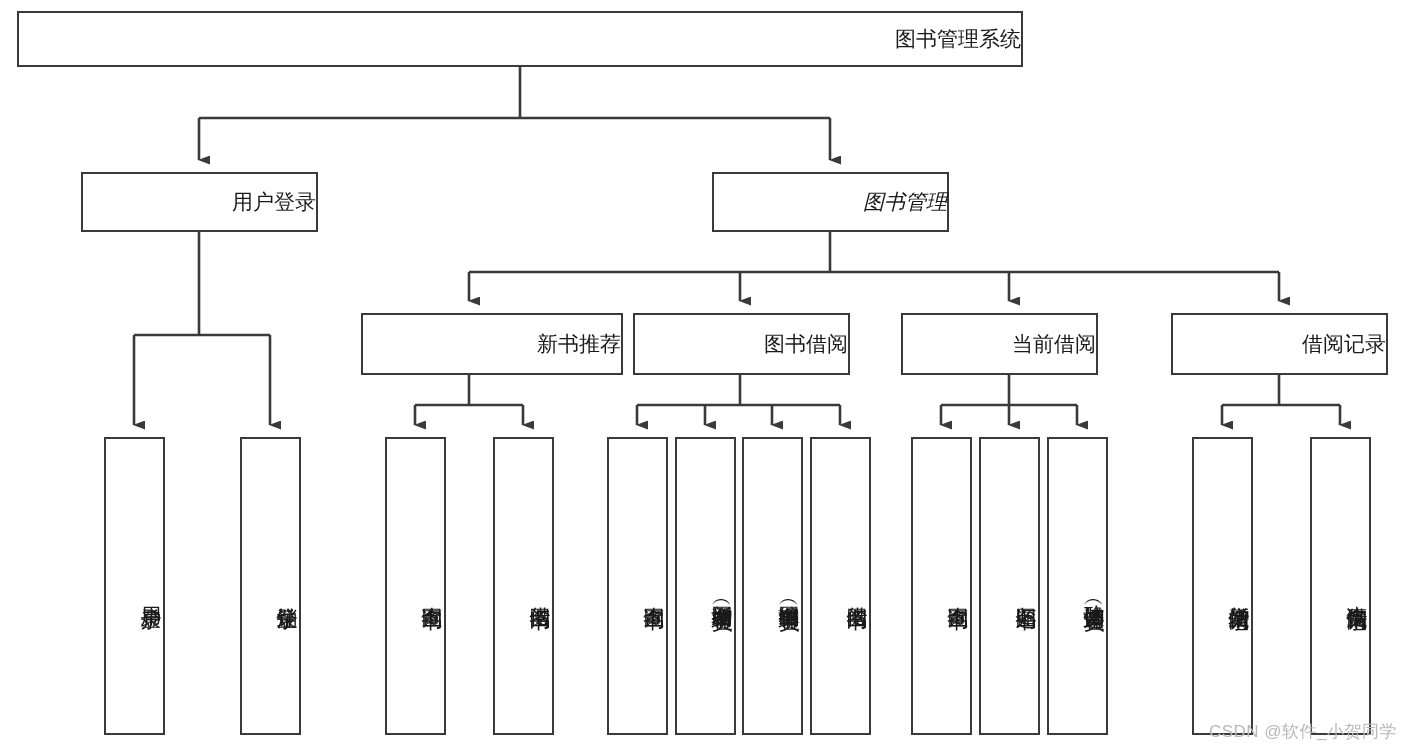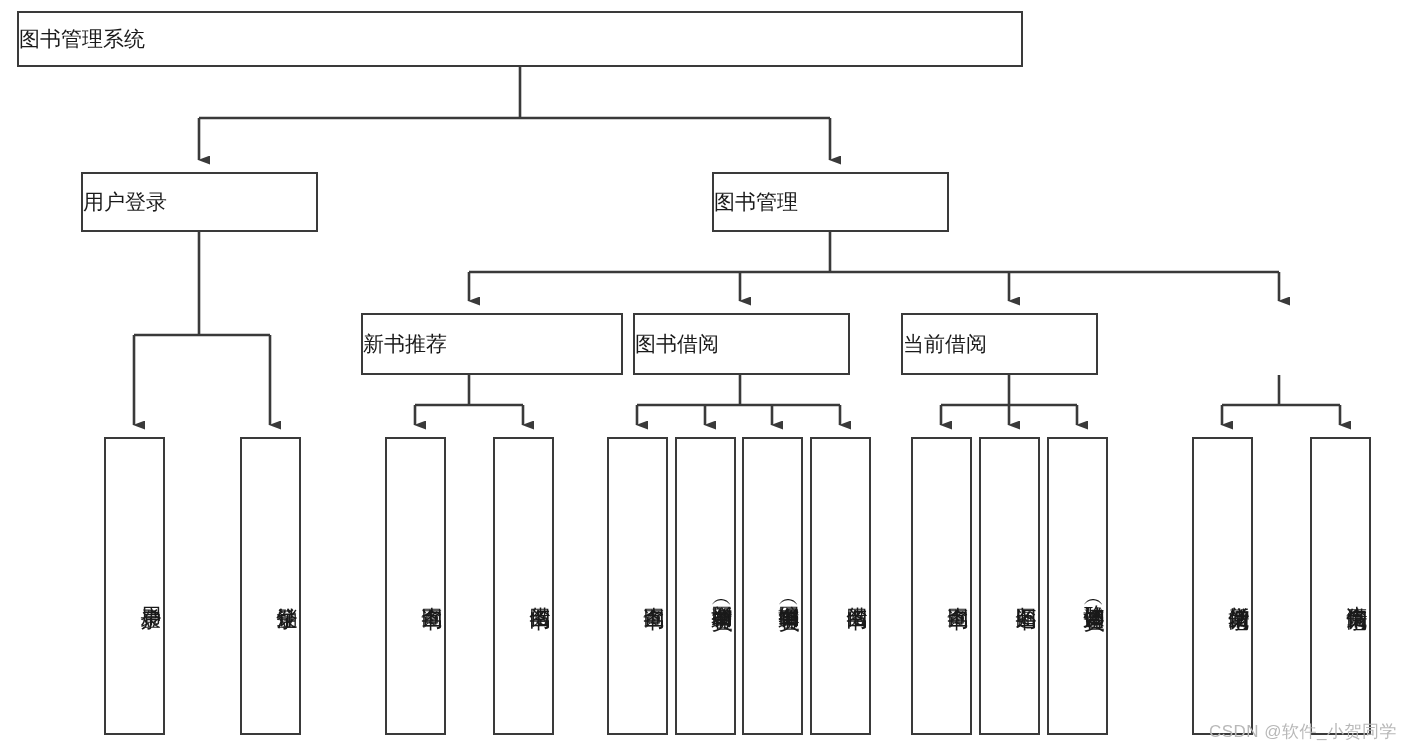--- a/index.html
+++ b/index.html
@@ -25,21 +25,21 @@
     height: 747px;
   }
   .node {
     position: absolute;
     box-sizing: border-box;
     border: 2px solid #3a3a3a;
     background: #ffffff;
     color: #1a1a1a;
     display: flex;
     align-items: center;
-    justify-content: flex-start;
+    justify-content: flex-end;
     text-align: center;
     line-height: 1.12;
   }
   .node.horiz {
     font-size: 21px;
   }
   .node.vert {
     writing-mode: vertical-rl;
     text-orientation: upright;
     font-size: 21px;
@@ -119,32 +119,35 @@
     </g>
   </svg>
 
   <div class="node horiz" style="left:17px; top:11px; width:1006px; height:56px;">
     <span class="txt">图书管理系统</span>
   </div>
 
   <div class="node horiz" style="left:81px; top:172px; width:237px; height:60px;">
     <span class="txt">用户登录</span>
   </div>
-  <div class="node horiz" style="left:712px; top:172px; width:237px; height:60px;">
+  <div class="node horiz" style="left:712px; top:172px; width:237px; height:60px;font-style:italic;">
     <span class="txt">图书管理</span>
   </div>
 
   <div class="node horiz" style="left:361px; top:313px; width:262px; height:62px;">
     <span class="txt">新书推荐</span>
   </div>
   <div class="node horiz" style="left:633px; top:313px; width:217px; height:62px;">
     <span class="txt">图书借阅</span>
   </div>
   <div class="node horiz" style="left:901px; top:313px; width:197px; height:62px;">
     <span class="txt">当前借阅</span>
+  </div>
+  <div class="node horiz" style="left:1171px; top:313px; width:217px; height:62px;">
+    <span class="txt">借阅记录</span>
   </div>
 
   <div class="node vert" style="left:104px; top:437px; width:61px; height:298px;">
     <span class="txt">用户登录</span>
   </div>
   <div class="node vert" style="left:240px; top:437px; width:61px; height:298px;">
     <span class="txt">注销登录</span>
   </div>
 
   <div class="node vert" style="left:385px; top:437px; width:61px; height:298px;">

